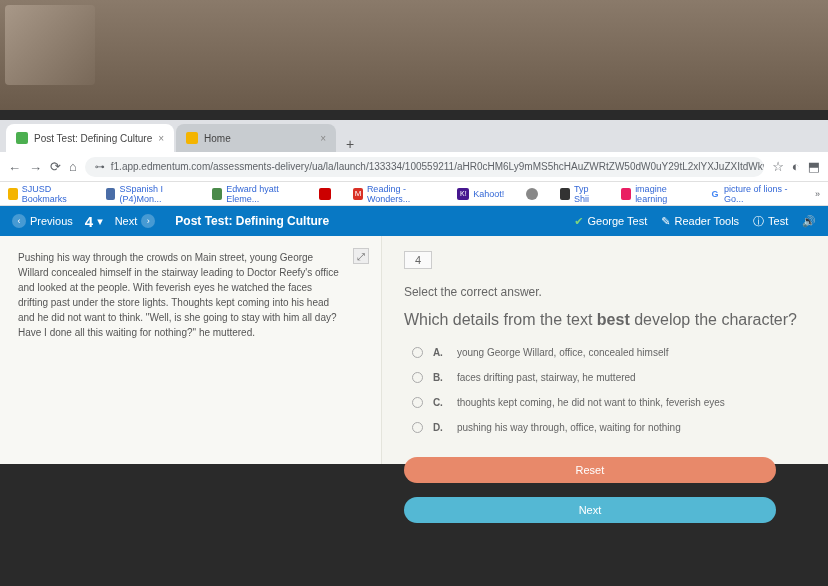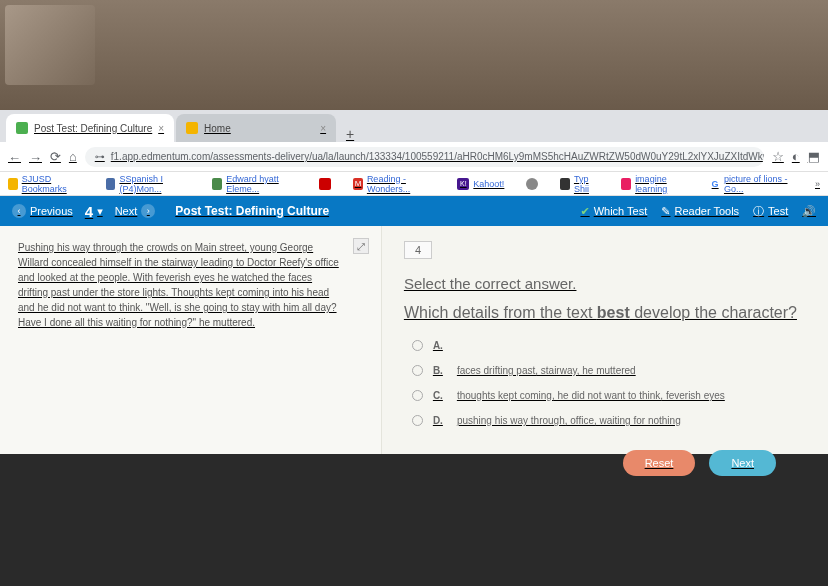--- a/index.html
+++ b/index.html
@@ -1,19 +1,19 @@
 <!DOCTYPE html>
 <html><head>
 <meta charset="utf-8">
 <style>
 * { margin: 0; padding: 0; box-sizing: border-box; font-family: Arial, sans-serif; }
 body { width: 828px; height: 586px; background: #2a2a2a; overflow: hidden; }
 .photo-bg { position: absolute; top: 0; left: 0; width: 828px; height: 110px; background: linear-gradient(180deg, #8a7a6a 0%, #6a5a4a 100%); }
 .window-shape { position: absolute; top: 5px; left: 5px; width: 90px; height: 80px; background: linear-gradient(135deg, #a89888, #786858); border-radius: 4px; }
-.browser { position: absolute; top: 110px; left: 0; width: 828px; height: 344px; background: #fff; text-decoration: underline; }
+.browser { position: absolute; top: 120px; left: 0; width: 828px; height: 344px; background: #fff; }
 .tab-strip { height: 32px; background: #dfe1e5; display: flex; align-items: flex-end; padding-left: 6px; }
 .tab { background: #fff; height: 28px; min-width: 160px; border-radius: 8px 8px 0 0; display: flex; align-items: center; padding: 0 10px; font-size: 10px; color: #444; gap: 6px; margin-right: 2px; }
 .tab.inactive { background: #c8ccd0; margin-top: 48px; }
 .tab-favicon { width: 12px; height: 12px; border-radius: 2px; }
 .fav-green { background: #4caf50; }
 .fav-yellow { background: #f4b400; }
 .tab-close { margin-left: auto; color: #888; cursor: pointer; }
 .tab-new { width: 24px; display: flex; align-items: center; justify-content: center; color: #555; font-size: 14px; }
 .url-bar { height: 30px; background: #fff; border-bottom: 1px solid #e0e0e0; display: flex; align-items: center; padding: 0 8px; gap: 8px; }
 .nav-icon { color: #5f6368; font-size: 13px; cursor: pointer; }
@@ -26,27 +26,27 @@
 .hdr-btn { display: flex; align-items: center; gap: 4px; cursor: pointer; }
 .hdr-title { font-weight: 600; font-size: 12px; margin-left: 8px; }
 .hdr-right { margin-left: auto; display: flex; gap: 14px; align-items: center; }
 .hdr-check { color: #7fd47f; }
 .content { display: flex; height: calc(100% - 116px); background: #f5f5f0; }
 .passage { width: 46%; padding: 14px 18px; background: #f8f8f4; font-size: 10px; color: #555; line-height: 1.5; position: relative; }
 .passage-text { padding-right: 20px; }
 .expand-icon { position: absolute; top: 12px; right: 12px; width: 16px; height: 16px; background: #eee; border: 1px solid #ccc; display: flex; align-items: center; justify-content: center; font-size: 10px; color: #666; cursor: pointer; }
 .question { flex: 1; padding: 14px 22px; background: #f5f5f0; border-left: 1px solid #e4e4dc; }
 .q-num { display: inline-block; border: 1px solid #ccc; padding: 2px 10px; font-size: 11px; color: #666; background: #fafafa; margin-bottom: 16px; }
-.q-instr { font-size: 15px; color: #666; margin-bottom: 12px; }
+.q-instr { font-size: 12px; color: #666; margin-bottom: 12px; }
 .q-prompt { font-size: 16px; color: #666; margin-bottom: 18px; }
 .opts { margin-left: 8px; }
 .opt { display: flex; align-items: center; gap: 10px; font-size: 10px; color: #666; margin-bottom: 14px; }
 .radio { width: 11px; height: 11px; border: 1.5px solid #aaa; border-radius: 50%; flex-shrink: 0; }
 .opt-letter { font-weight: 600; width: 14px; }
-.actions { display: flex; gap: 14px; justify-content: flex-end; margin-top: 24px; padding-right: 30px; }
+.actions { display: flex; gap: 14px; justify-content: flex-end; margin-top: 24px; padding-right: 30px; flex-direction: column; }
 .btn { border: none; border-radius: 16px; padding: 7px 22px; font-size: 11px; color: #fff; cursor: pointer; }
 .btn-reset { background: #e8896a; }
 .btn-next { background: #54b8d4; }
 .arrow-circle { width: 14px; height: 14px; border-radius: 50%; background: rgba(255,255,255,0.25); display: inline-flex; align-items: center; justify-content: center; font-size: 9px; }
 </style>
 </head>
 <body>
 
 <div class="photo-bg">
   <div class="window-shape"></div>
@@ -136,21 +136,21 @@
       <span>▾</span>
     </div>
     <div class="hdr-btn">
       <span>Next</span>
       <span class="arrow-circle">›</span>
     </div>
     <span class="hdr-title">Post Test: Defining Culture</span>
     <div class="hdr-right">
       <div class="hdr-btn">
         <span class="hdr-check">✔</span>
-        <span>Which Test</span>
+        <span>George Test</span>
       </div>
       <div class="hdr-btn">
         <span>✎</span>
         <span>Reader Tools</span>
       </div>
       <div class="hdr-btn">
         <span>ⓘ</span>
         <span>Test</span>
       </div>
       <span>🔊</span>
@@ -165,20 +165,21 @@
     <div class="question">
       <div class="q-num">4</div>
       <div class="q-instr">Select the correct answer.</div>
       <div class="q-prompt">
         <span>Which details from the text </span><b>best</b><span> develop the character?</span>
       </div>
       <div class="opts">
         <div class="opt">
           <span class="radio"></span>
           <span class="opt-letter">A.</span>
+          <span>young George Willard, office, concealed himself</span>
         </div>
         <div class="opt">
           <span class="radio"></span>
           <span class="opt-letter">B.</span>
           <span>faces drifting past, stairway, he muttered</span>
         </div>
         <div class="opt">
           <span class="radio"></span>
           <span class="opt-letter">C.</span>
           <span>thoughts kept coming, he did not want to think, feverish eyes</span>

